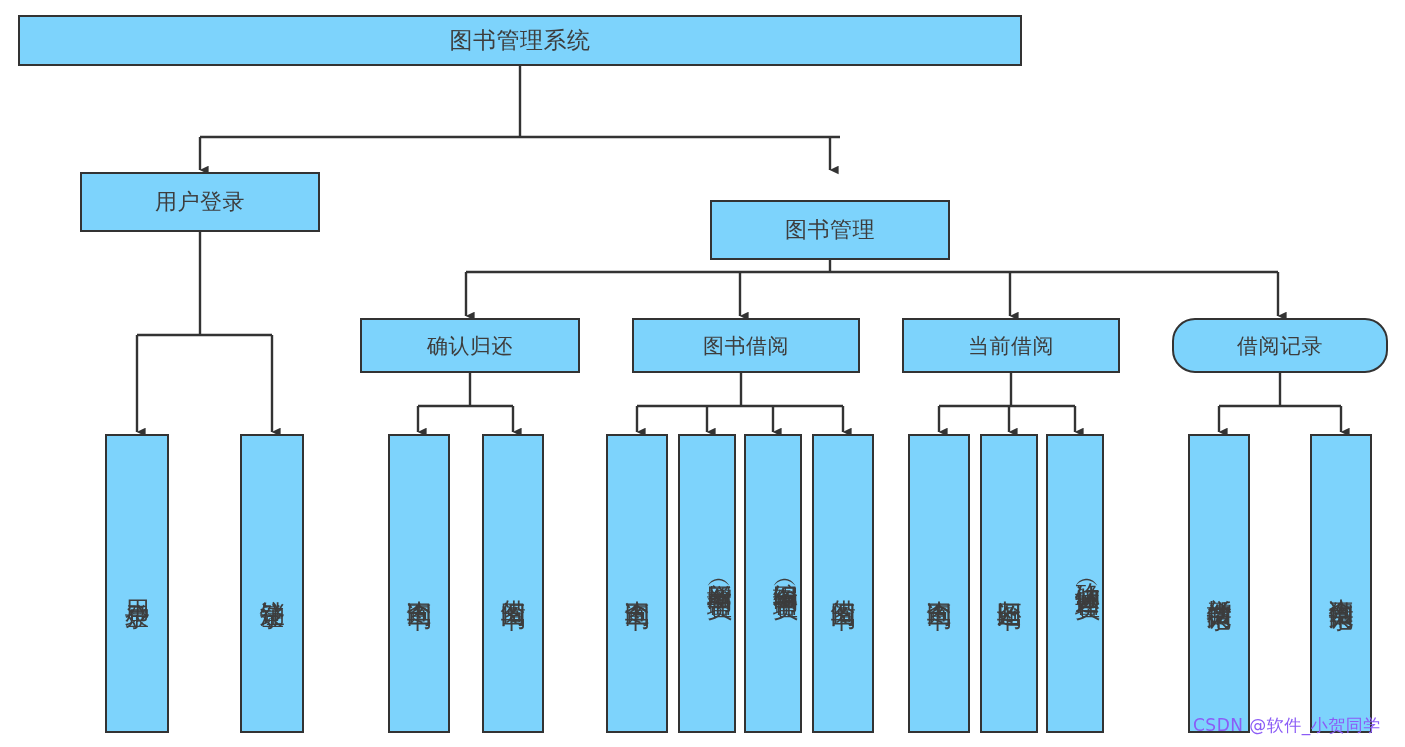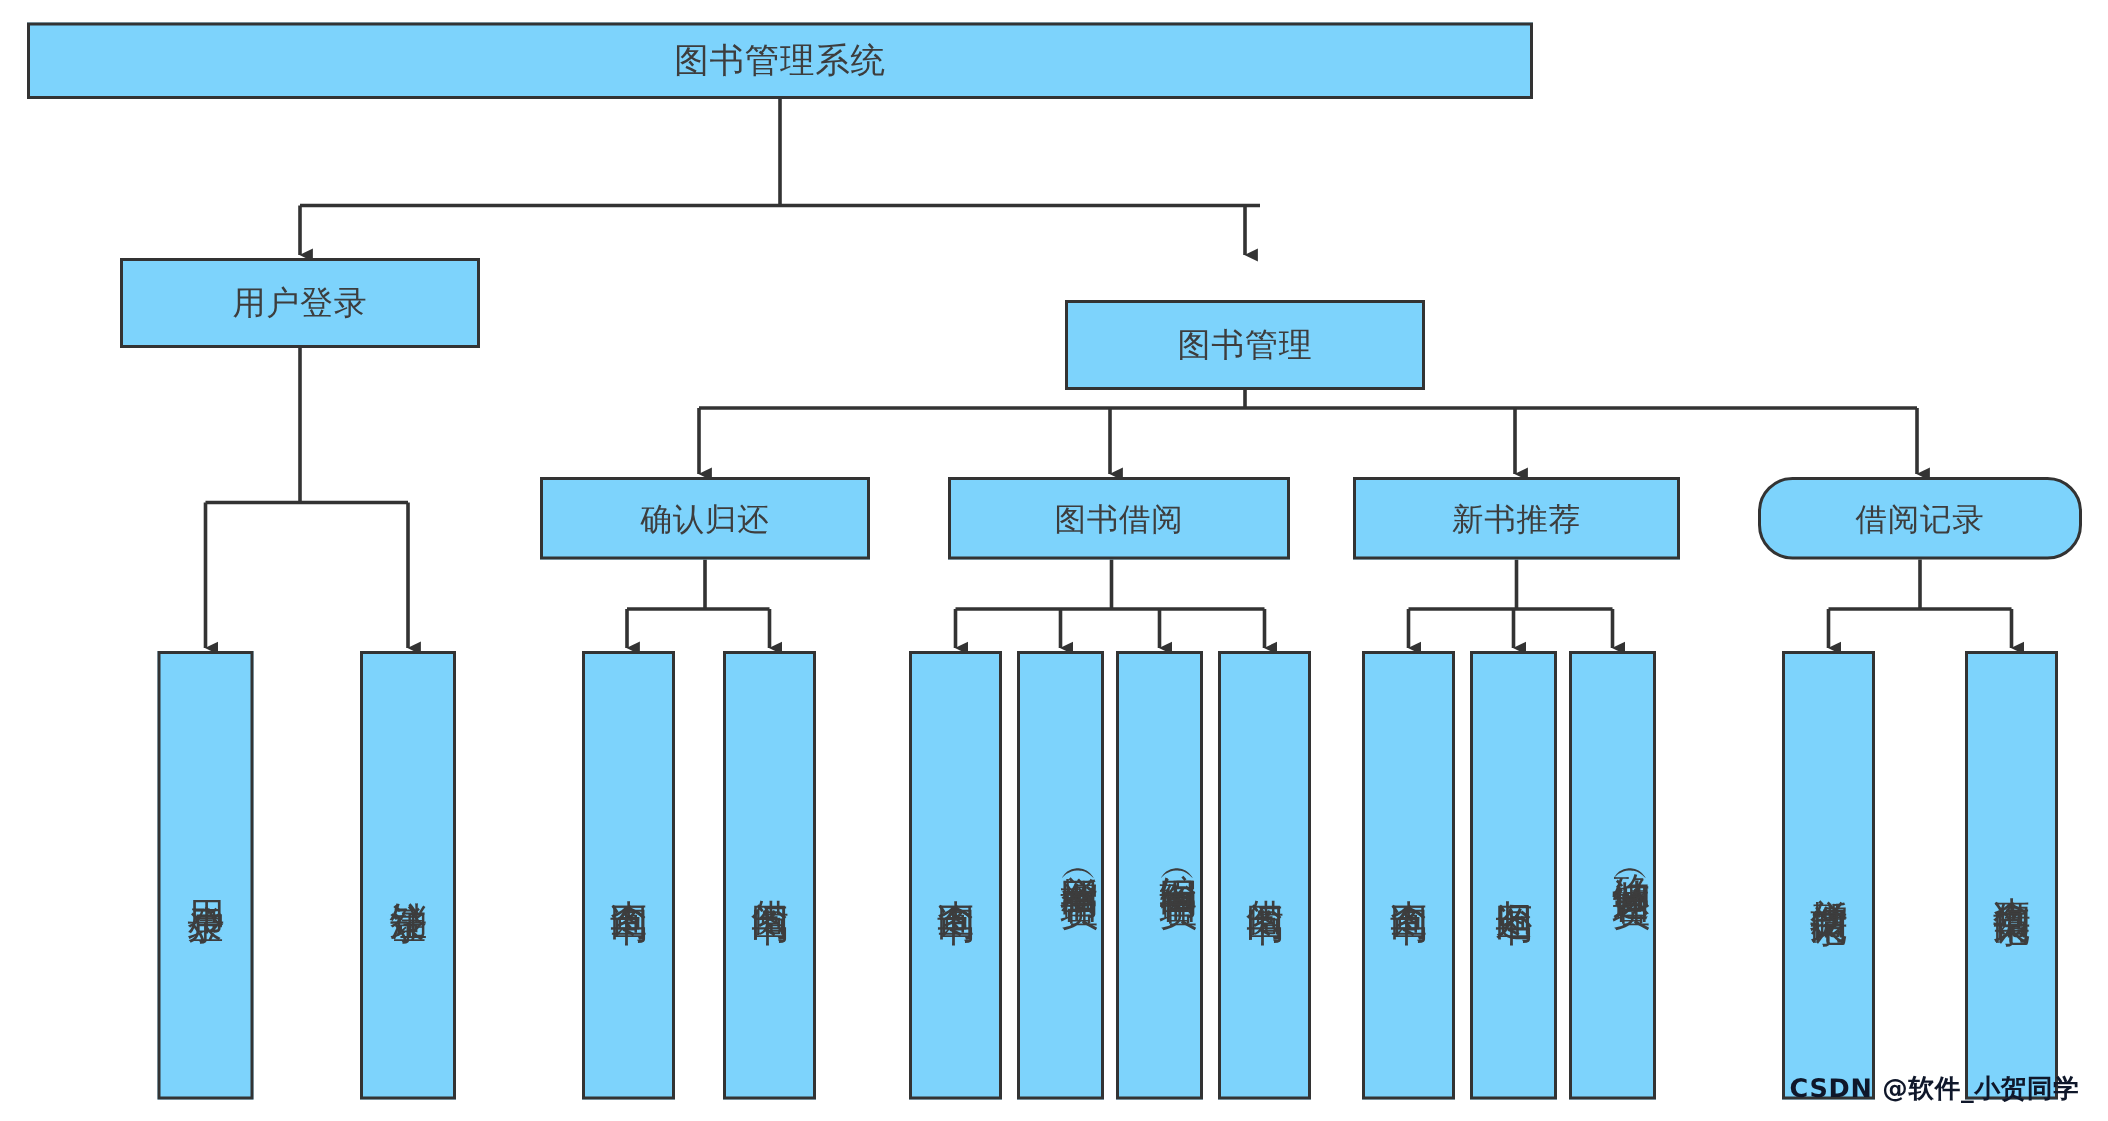--- a/index.html
+++ b/index.html
@@ -38,23 +38,22 @@
   #l-add1{left:678px;width:58px;}
   #l-edit1{left:744px;width:58px;}
   #l-b2{left:812px;width:62px;}
   #l-q3{left:908px;width:62px;}
   #l-ret{left:980px;width:58px;}
   #l-conf{left:1046px;width:58px;}
   #l-addrec{left:1188px;width:62px;}
   #l-qrec{left:1310px;width:62px;}
   #watermark{
     position:absolute;left:1193px;top:714px;
-    font-size:17px;color:#0f172a;white-space:nowrap;
+    font-size:17px;color:#8b5cf6;white-space:nowrap;
     letter-spacing:0.5px;
-    font-weight:bold;
   }
 </style>
 </head>
 <body>
 
 <div id="canvas">
 
   <svg class="lines" viewBox="0 0 1405 747">
     <defs>
       <marker id="arrow" markerWidth="10" markerHeight="10" refX="4.5" refY="8.6" orient="auto" markerUnits="userSpaceOnUse">
@@ -116,21 +115,21 @@
     <span>图书管理</span>
   </div>
 
   <div class="node mid" id="n-newbook">
     <span>确认归还</span>
   </div>
   <div class="node mid" id="n-borrow">
     <span>图书借阅</span>
   </div>
   <div class="node mid" id="n-current">
-    <span>新书推荐</span>
+    <span>当前借阅</span>
   </div>
   <div class="node mid" id="n-record">
     <span>借阅记录</span>
   </div>
 
   <div class="node leaf" id="l-userlogin">
     <span>用户登录</span>
   </div>
   <div class="node leaf" id="l-logout">
     <span>注销登录</span>

